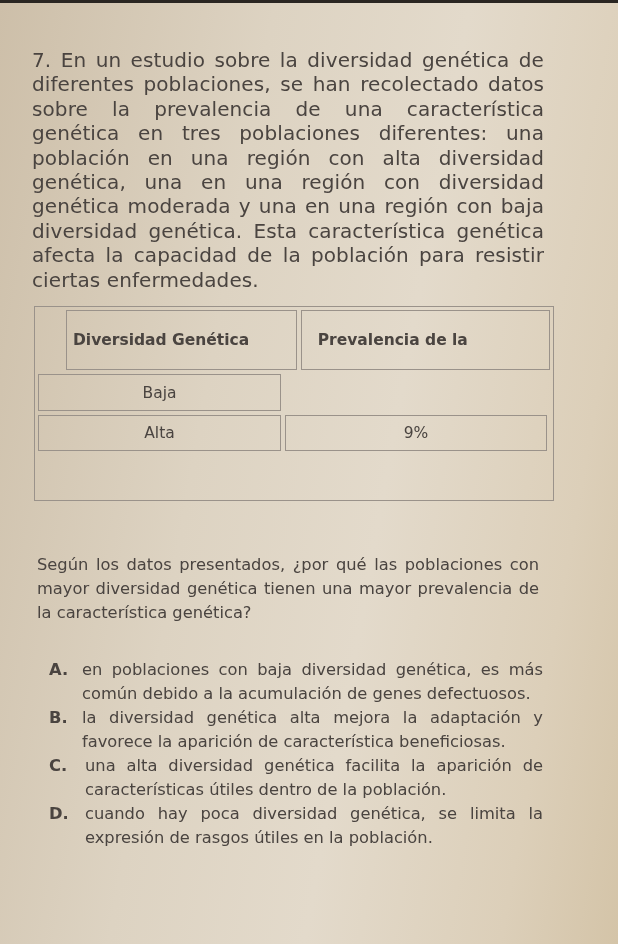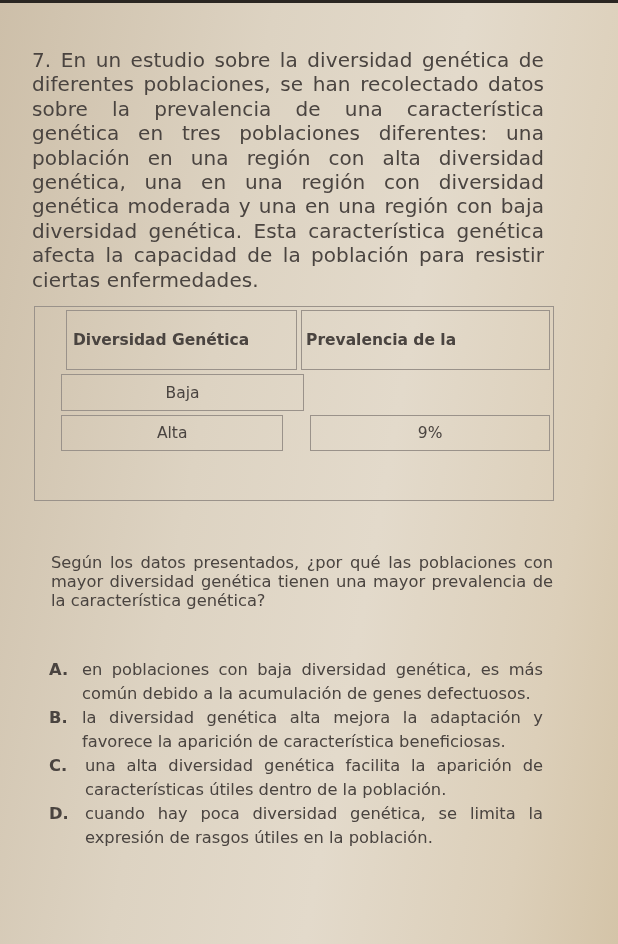--- a/index.html
+++ b/index.html
@@ -56,31 +56,31 @@
       border: 1.5px solid #9a928a;
       box-sizing: border-box;
       display: flex;
       align-items: center;
       font-size: 15.5px;
     }
     .tcell.c1 { width: 243px; }
     .tcell.c2 { width: 262px; }
     .header .tcell { height: 60px; font-weight: bold; }
     .header .c1 { justify-content: flex-start; padding-left: 6px; margin-left: 28px; }
-    .header .c2 { flex-direction: column; align-items: flex-start; justify-content: center; padding-left: 4px; line-height: 22px; }
-    .body-row .tcell { height: 37px; justify-content: center; margin-left: 23px; }
+    .header .c2 { flex-direction: column; align-items: flex-start; justify-content: center; padding-left: 16px; line-height: 22px; }
+    .body-row .tcell { height: 37px; justify-content: center; }
     .body-row.r2 .tcell { height: 36px; }
     .body-row.r3 .tcell { height: 36px; }
     .question {
       position: absolute;
-      left: 51px;
+      left: 37px;
       top: 553px;
       width: 502px;
       font-size: 16.3px;
-      line-height: 19px;
+      line-height: 24px;
       text-align: justify;
     }
     .options {
       position: absolute;
       left: 49px;
       top: 658px;
       width: 494px;
     }
     .option {
       display: flex;

